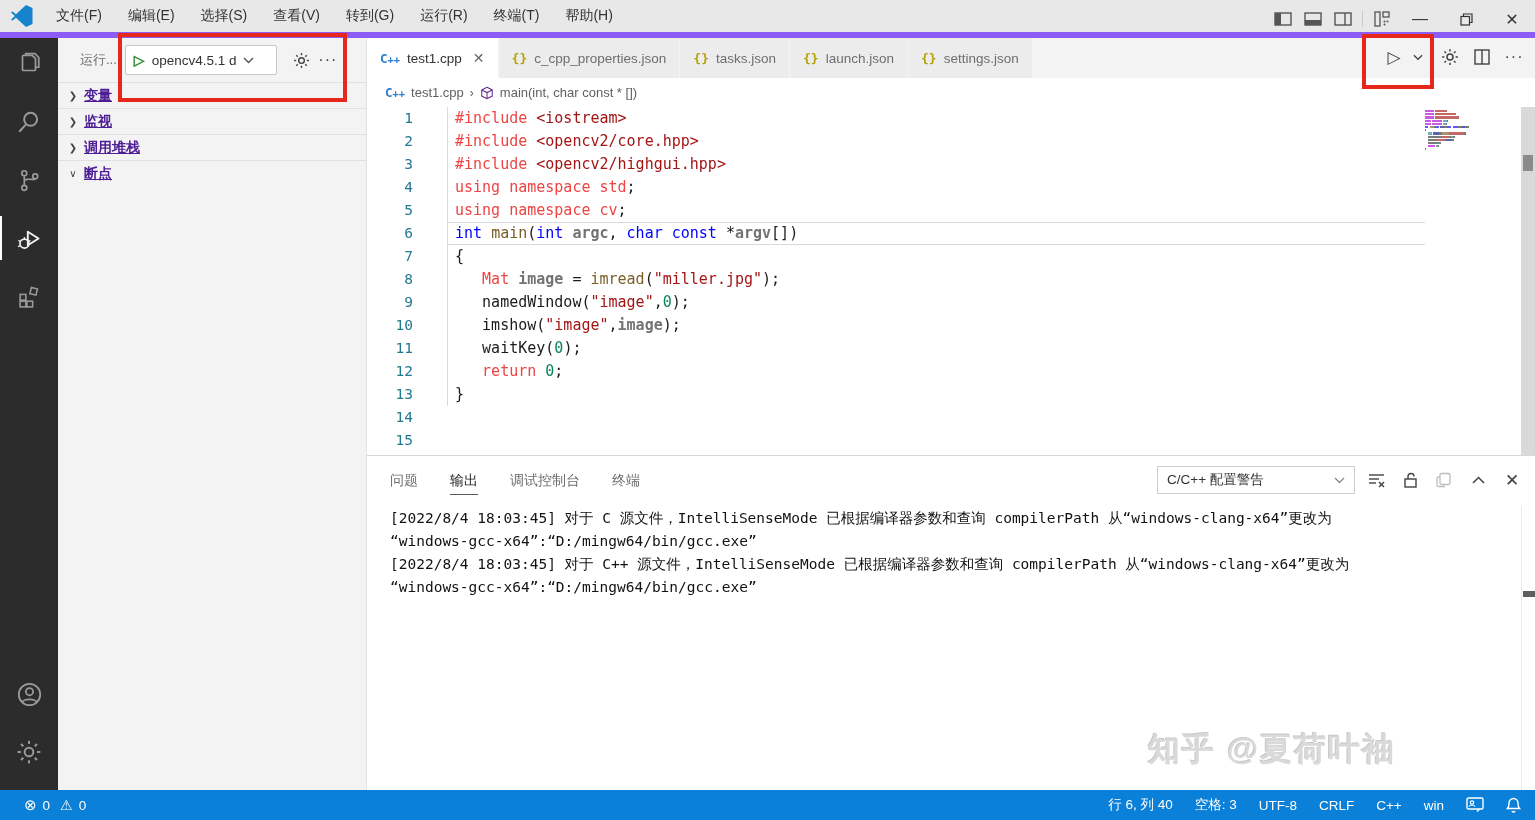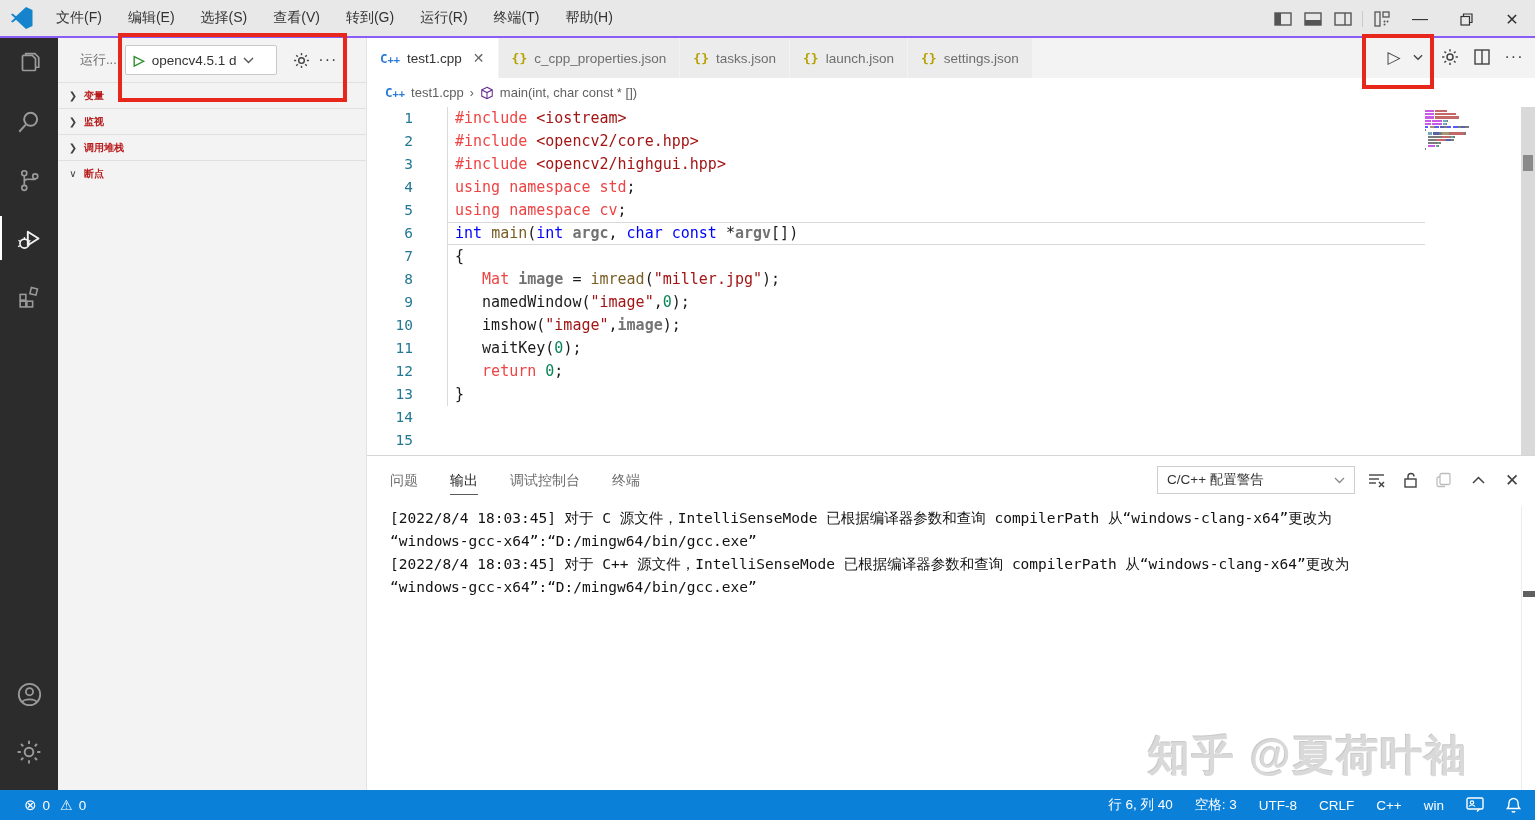--- a/index.html
+++ b/index.html
@@ -1,21 +1,21 @@
 <!DOCTYPE html>
 <html><head>
 <meta charset="utf-8">
 <style>
   * { margin:0; padding:0; box-sizing:border-box; }
   html,body { width:1535px; height:820px; overflow:hidden; }
   body { font-family:"Liberation Sans", sans-serif; position:relative; background:#fff; font-size:13px; color:#333; }
   .abs { position:absolute; }
 
   
-  .titlebar { left:0; top:0; width:1535px; height:38px; background:#e8e8e8; display:flex; align-items:center; border-bottom:2px solid #8b5cf6; }
+  .titlebar { left:0; top:0; width:1535px; height:38px; background:#e8e8e8; display:flex; align-items:center; border-bottom:6px solid #8b5cf6; }
   .vscode-logo { width:24px; height:24px; margin:0 12px 0 10px; }
   .menubar { display:flex; gap:6px; }
   .menu-item { padding:4px 10px; color:#333; font-size:14px; cursor:default; }
   .window-title { position:absolute; left:0; right:0; text-align:center; font-size:14px; color:#333; pointer-events:none; }
   .titlebar-right { position:absolute; right:0; top:0; height:38px; display:flex; align-items:center; }
   .layout-btn { width:30px; height:38px; display:flex; align-items:center; justify-content:center; color:#555; }
   .win-btn { width:46px; height:38px; display:flex; align-items:center; justify-content:center; color:#333; font-size:16px; }
   .tb-sep { width:1px; height:16px; background:#c9c9c9; margin:0 4px; }
 
   
@@ -28,21 +28,21 @@
   
   .sidebar { left:58px; top:38px; width:309px; height:752px; background:#f3f3f3; border-right:1px solid #e2e2e2; }
   .debug-toolbar { display:flex; align-items:center; height:44px; padding-left:22px; }
   .debug-toolbar .run-label { color:#6f6f6f; font-size:13px; margin-right:8px; white-space:nowrap; overflow:hidden; max-width:42px; }
   .config-select { display:flex; align-items:center; gap:7px; background:#fff; border:1px solid #c8c8c8; border-radius:2px; height:30px; padding:0 8px; width:152px; }
   .config-select .play { color:#2e8b2e; font-weight:bold; font-size:14px; }
   .config-select .cfg-name { font-size:13.5px; color:#333; white-space:nowrap; overflow:hidden; }
   .icon-btn { display:flex; align-items:center; justify-content:center; width:26px; height:26px; color:#424242; }
   .side-section { border-top:1px solid #e0e0e0; height:26px; display:flex; align-items:center; padding-left:8px; gap:4px; }
   .side-section .chev { font-size:10px; color:#424242; width:14px; text-align:center; }
-  .side-section .sec-title { font-weight:bold; font-size:10px; color:#b91c1c; }
+  .side-section .sec-title { font-weight:bold; font-size:14px; color:#4c1d95;text-decoration:underline; }
   .bp-item { display:flex; align-items:center; gap:7px; padding-left:30px; height:26px; }
   .bp-checkbox { width:15px; height:15px; border:1px solid #8a8a8a; border-radius:2px; background:#fff; }
   .bp-label { font-size:13.5px; color:#3c3c3c; }
 
   
   .tabstrip { left:367px; top:38px; width:1168px; height:40px; background:#f3f3f3; display:flex; }
   .tab { height:40px; display:flex; align-items:center; gap:7px; padding:0 13px; background:#ececec; border-right:1px solid #f3f3f3; color:#6e6e6e; font-size:13.5px; white-space:nowrap; }
   .tab.active { background:#fff; color:#333; }
   .tab .close { font-size:14px; color:#666; margin-left:4px; }
   .json-icon { color:#b5a100; font-family:"DejaVu Sans Mono", monospace; font-weight:bold; font-size:13px; }
@@ -77,21 +77,21 @@
   .panel-tab.active { color:#1f1f1f; border-bottom:1px solid #5a5a5a; }
   .panel-controls { position:absolute; right:10px; top:10px; display:flex; align-items:center; gap:8px; }
   .panel-select { display:flex; align-items:center; justify-content:space-between; width:198px; height:28px; border:1px solid #cecece; background:#fff; padding:0 9px; font-size:13.5px; color:#333; }
   .panel-icon { width:26px; height:26px; display:flex; align-items:center; justify-content:center; color:#424242; }
   .panel-icon.dim { opacity:.35; }
   .output { padding:3px 0 0 23px; font-family:"DejaVu Sans Mono", monospace; font-size:14.5px; color:#121212; line-height:23px; white-space:pre-wrap; }
   .panel-scrollbar { position:absolute; right:0; top:50px; width:14px; height:285px; border-left:1px solid #ececec; }
   .panel-scrollbar .thumb { position:absolute; left:1px; top:85px; width:12px; height:6px; background:#5f5f5f; }
 
   
-  .watermark { left:1148px; top:728px; width:380px; font-size:42px; font-weight:bold; color:#d9d9d9; letter-spacing:2px; text-shadow:1px 1px 0 #ffffff, -1px -1px 0 #c9c9c9; white-space:nowrap; }
+  .watermark { left:1148px; top:728px; width:380px; font-size:32px; font-weight:bold; color:#d9d9d9; letter-spacing:2px; text-shadow:1px 1px 0 #ffffff, -1px -1px 0 #c9c9c9; white-space:nowrap; }
 
   
   .statusbar { left:0; top:790px; width:1535px; height:30px; background:#0b80d8; color:#fff; display:flex; align-items:center; justify-content:space-between; font-size:13.5px; }
   .sb-left { display:flex; align-items:center; gap:6px; padding-left:24px; }
   .sb-right { display:flex; align-items:center; gap:22px; padding-right:14px; }
   .sb-item { display:flex; align-items:center; gap:5px; white-space:nowrap; }
 
   
   .red-box { border:4px solid #e8271c; background:transparent; z-index:50; }
   svg { display:block; }

